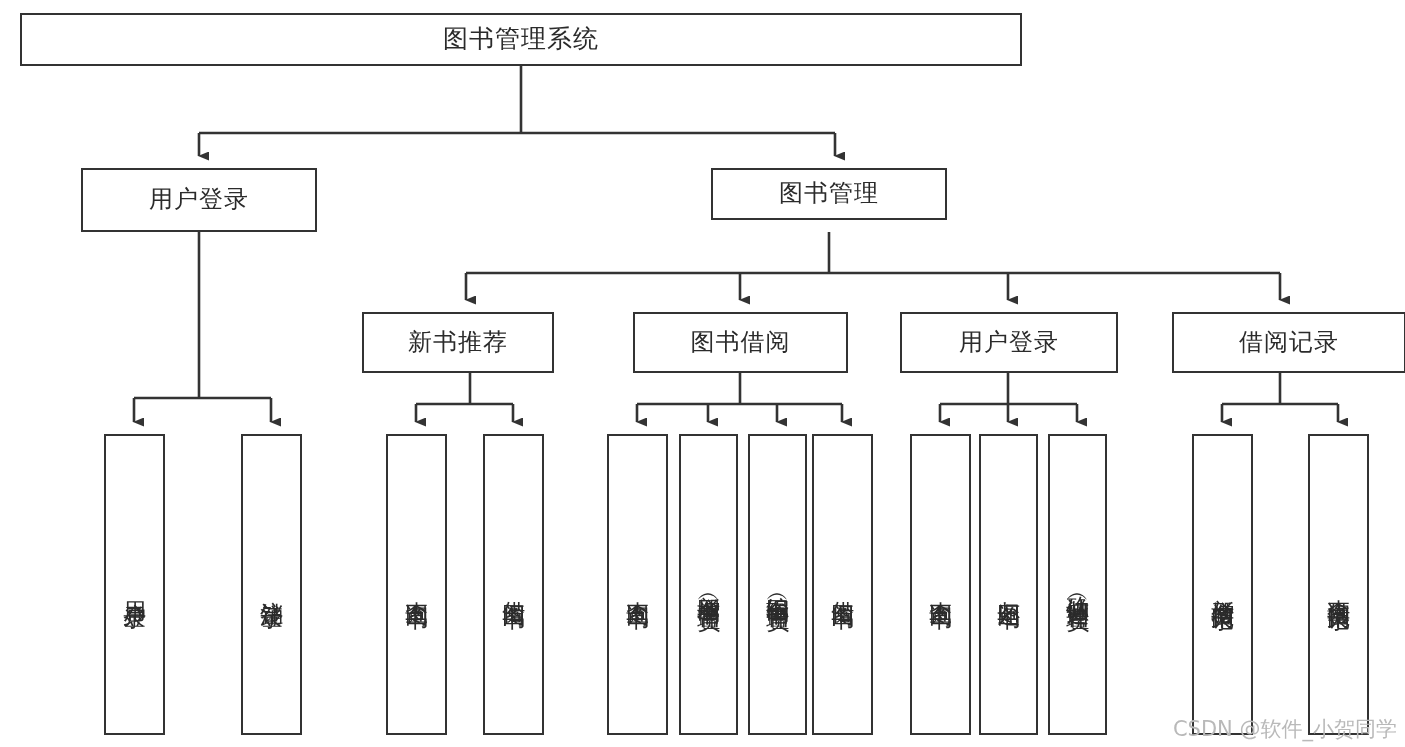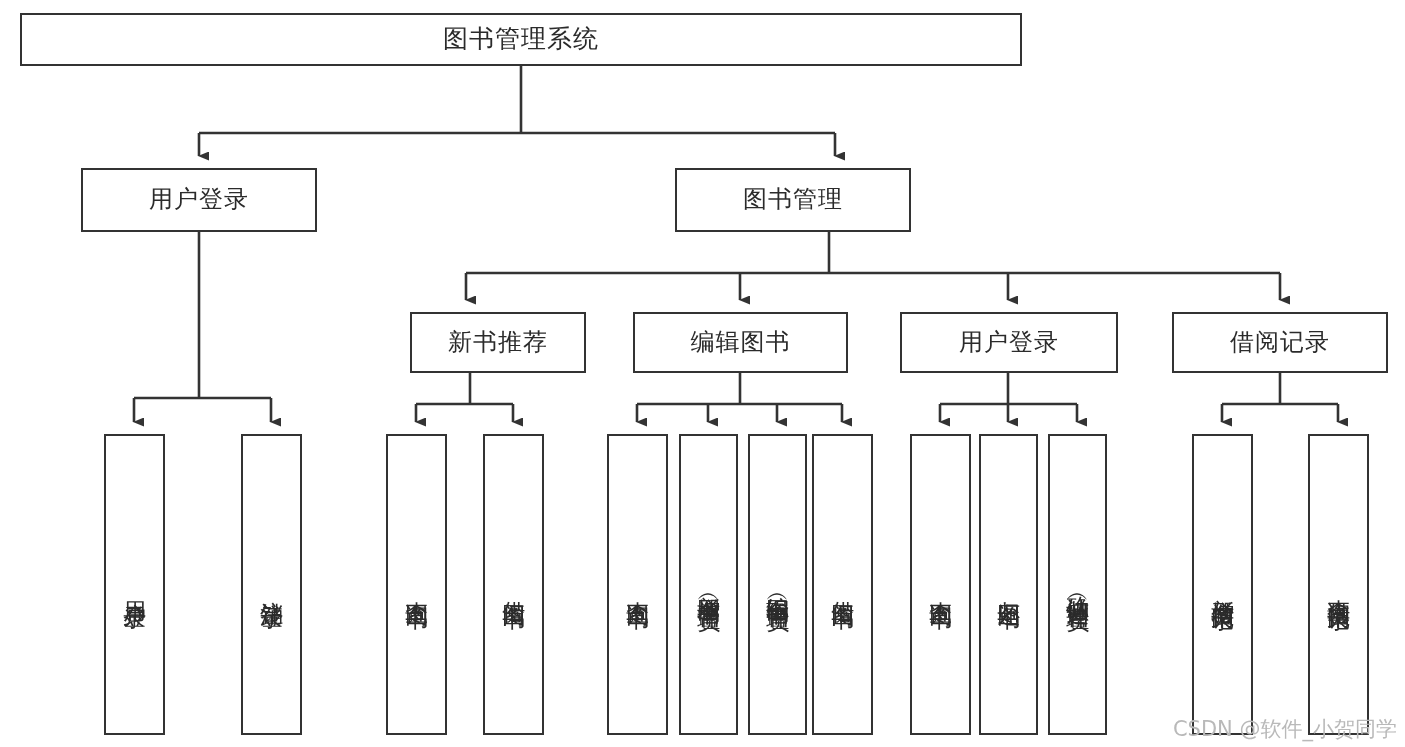--- a/index.html
+++ b/index.html
@@ -83,37 +83,37 @@
   </svg>
 
   <div class="node root horiz" style="left:20px;top:13px;width:1002px;height:53px;">
     <span class="lbl">图书管理系统</span>
   </div>
 
   <div class="node horiz" style="left:81px;top:168px;width:236px;height:64px;">
     <span class="lbl">用户登录</span>
   </div>
 
-  <div class="node horiz" style="left:675px;top:168px;width:236px;height:64px;">
+  <div class="node horiz" style="left:711px;top:168px;width:236px;height:52px;">
     <span class="lbl">图书管理</span>
   </div>
 
-  <div class="node horiz" style="left:362px;top:312px;width:176px;height:61px;margin-left:48px;">
+  <div class="node horiz" style="left:362px;top:312px;width:192px;height:61px;">
     <span class="lbl">新书推荐</span>
   </div>
 
   <div class="node horiz" style="left:633px;top:312px;width:215px;height:61px;">
-    <span class="lbl">编辑图书</span>
+    <span class="lbl">图书借阅</span>
   </div>
 
   <div class="node horiz" style="left:900px;top:312px;width:218px;height:61px;">
     <span class="lbl">用户登录</span>
   </div>
 
-  <div class="node horiz" style="left:1172px;top:312px;width:216px;height:61px;">
+  <div class="node horiz" style="left:1172px;top:312px;width:234px;height:61px;">
     <span class="lbl">借阅记录</span>
   </div>
 
   <div class="node leaf vert" style="left:104px;top:434px;width:61px;height:301px;">
     <span class="lbl">用户登录</span>
   </div>
   <div class="node leaf vert" style="left:241px;top:434px;width:61px;height:301px;">
     <span class="lbl">注销登录</span>
   </div>
 

